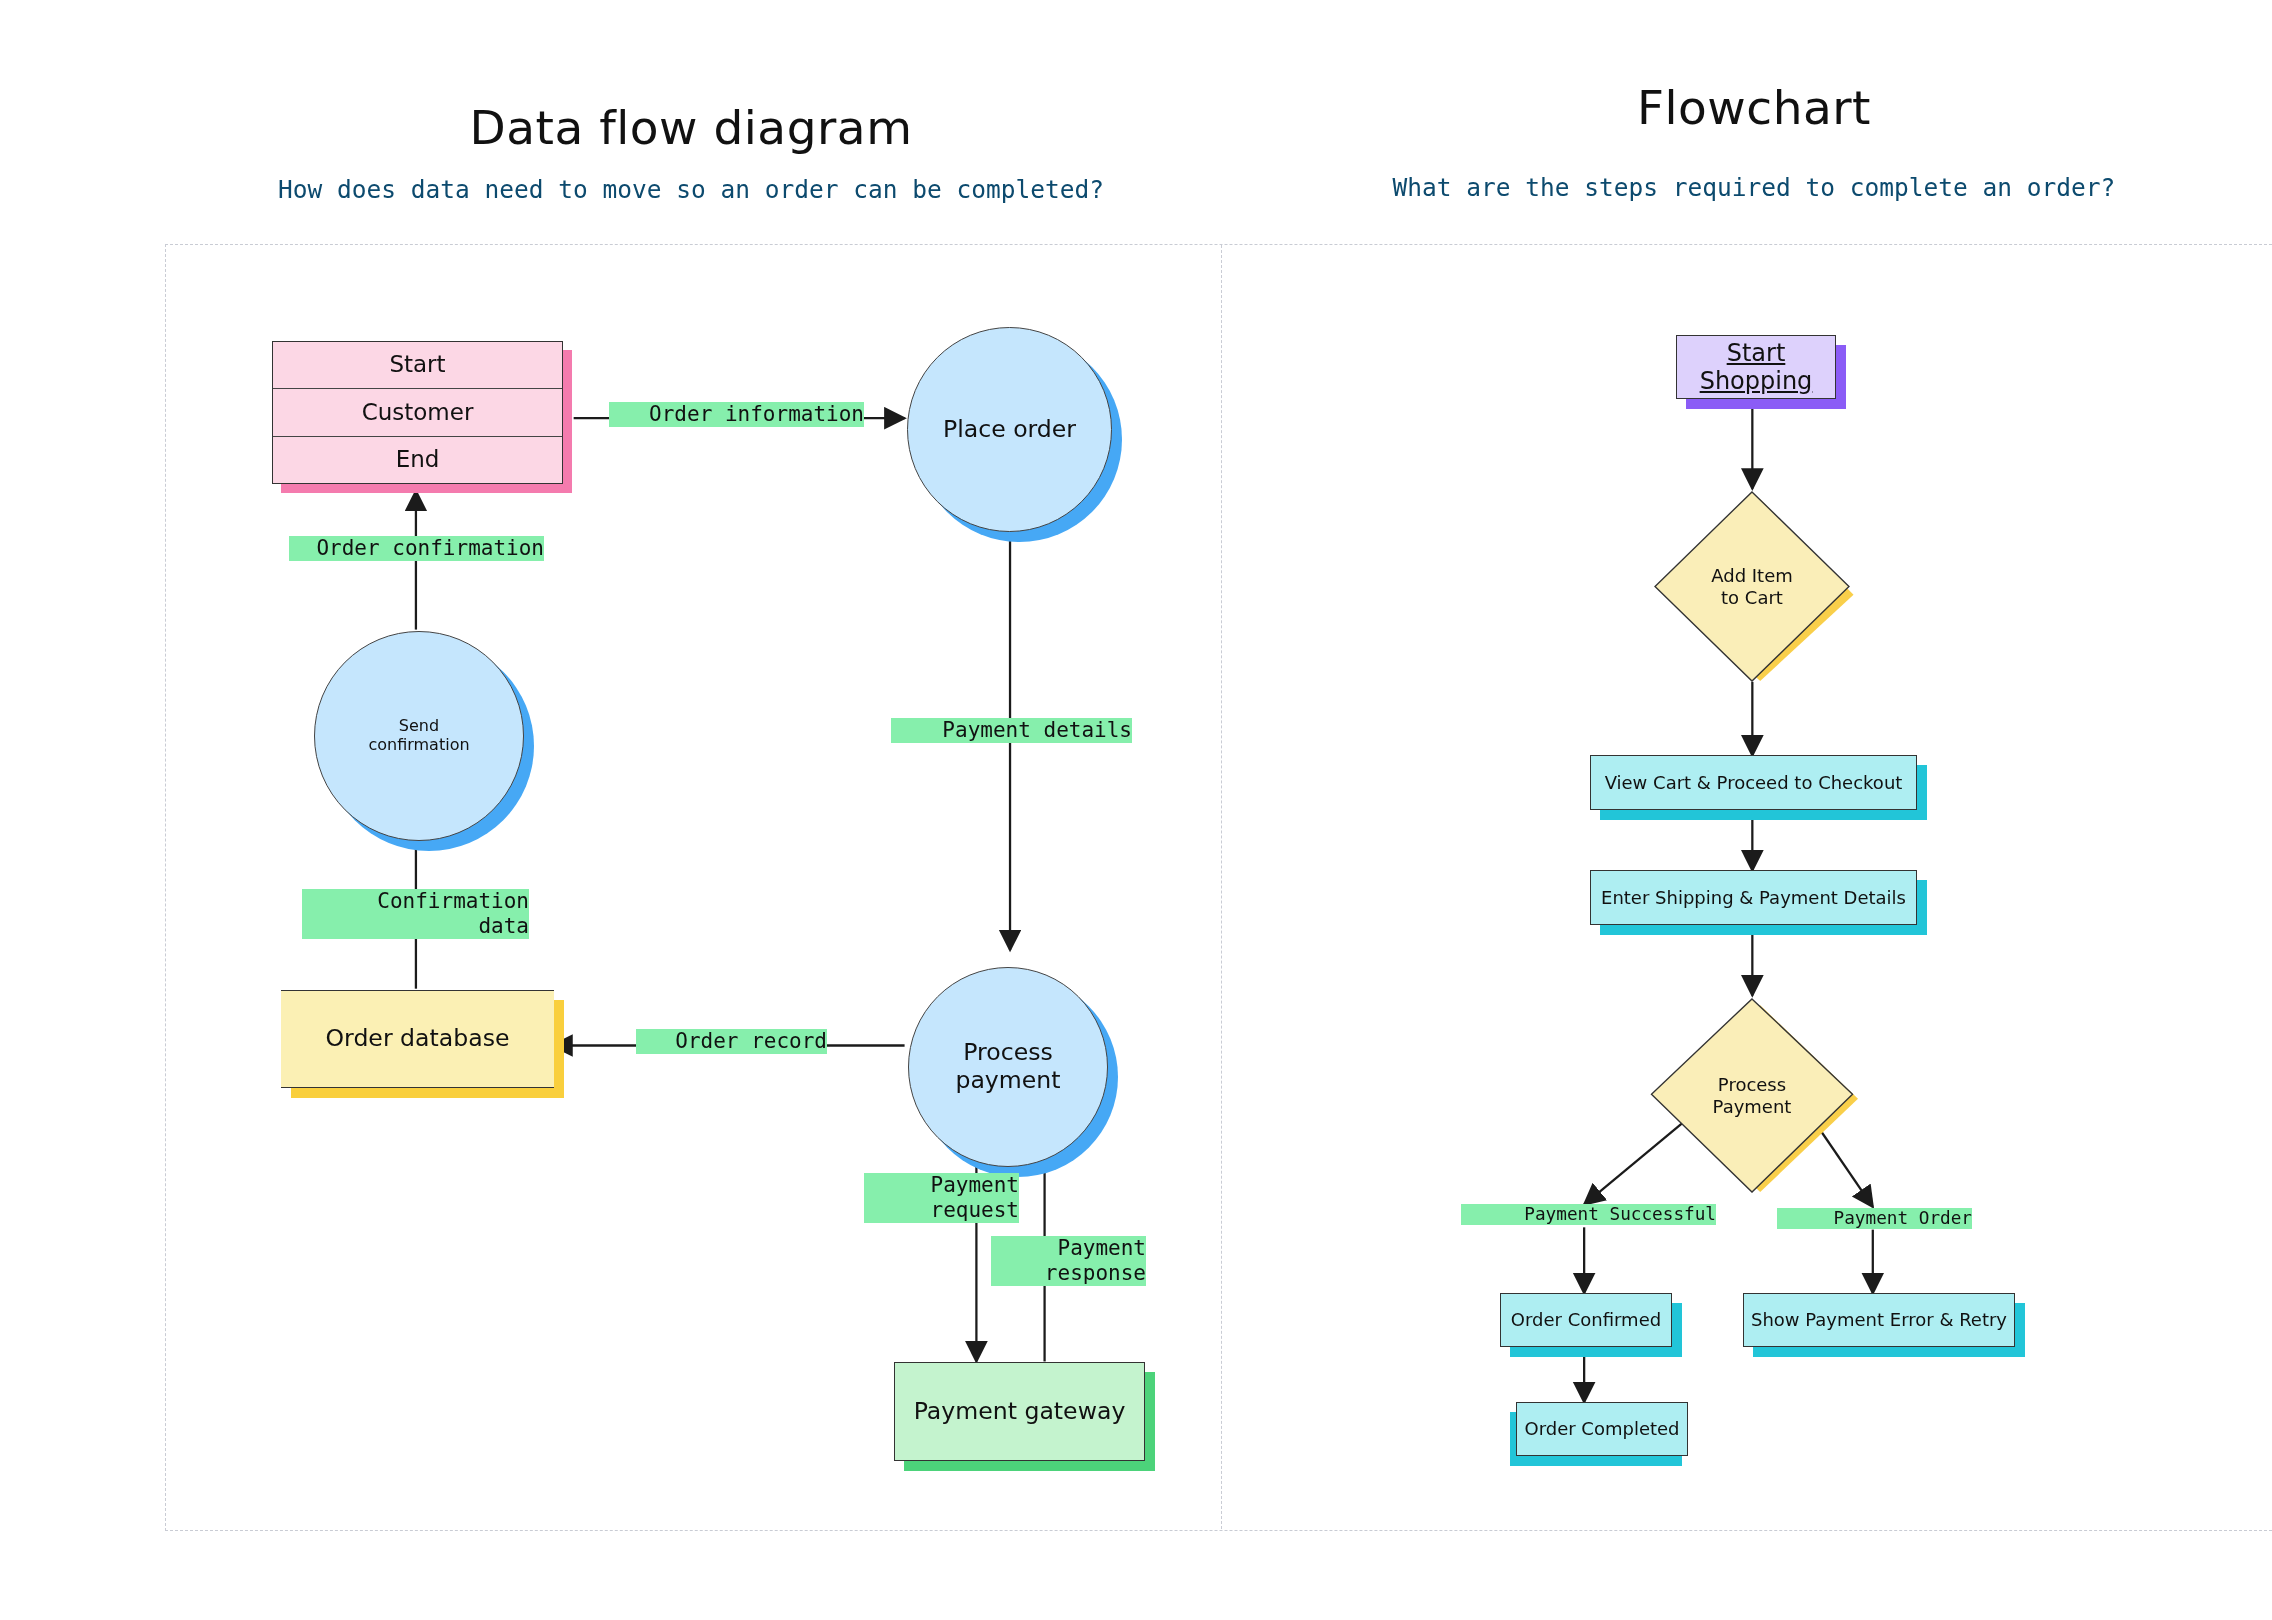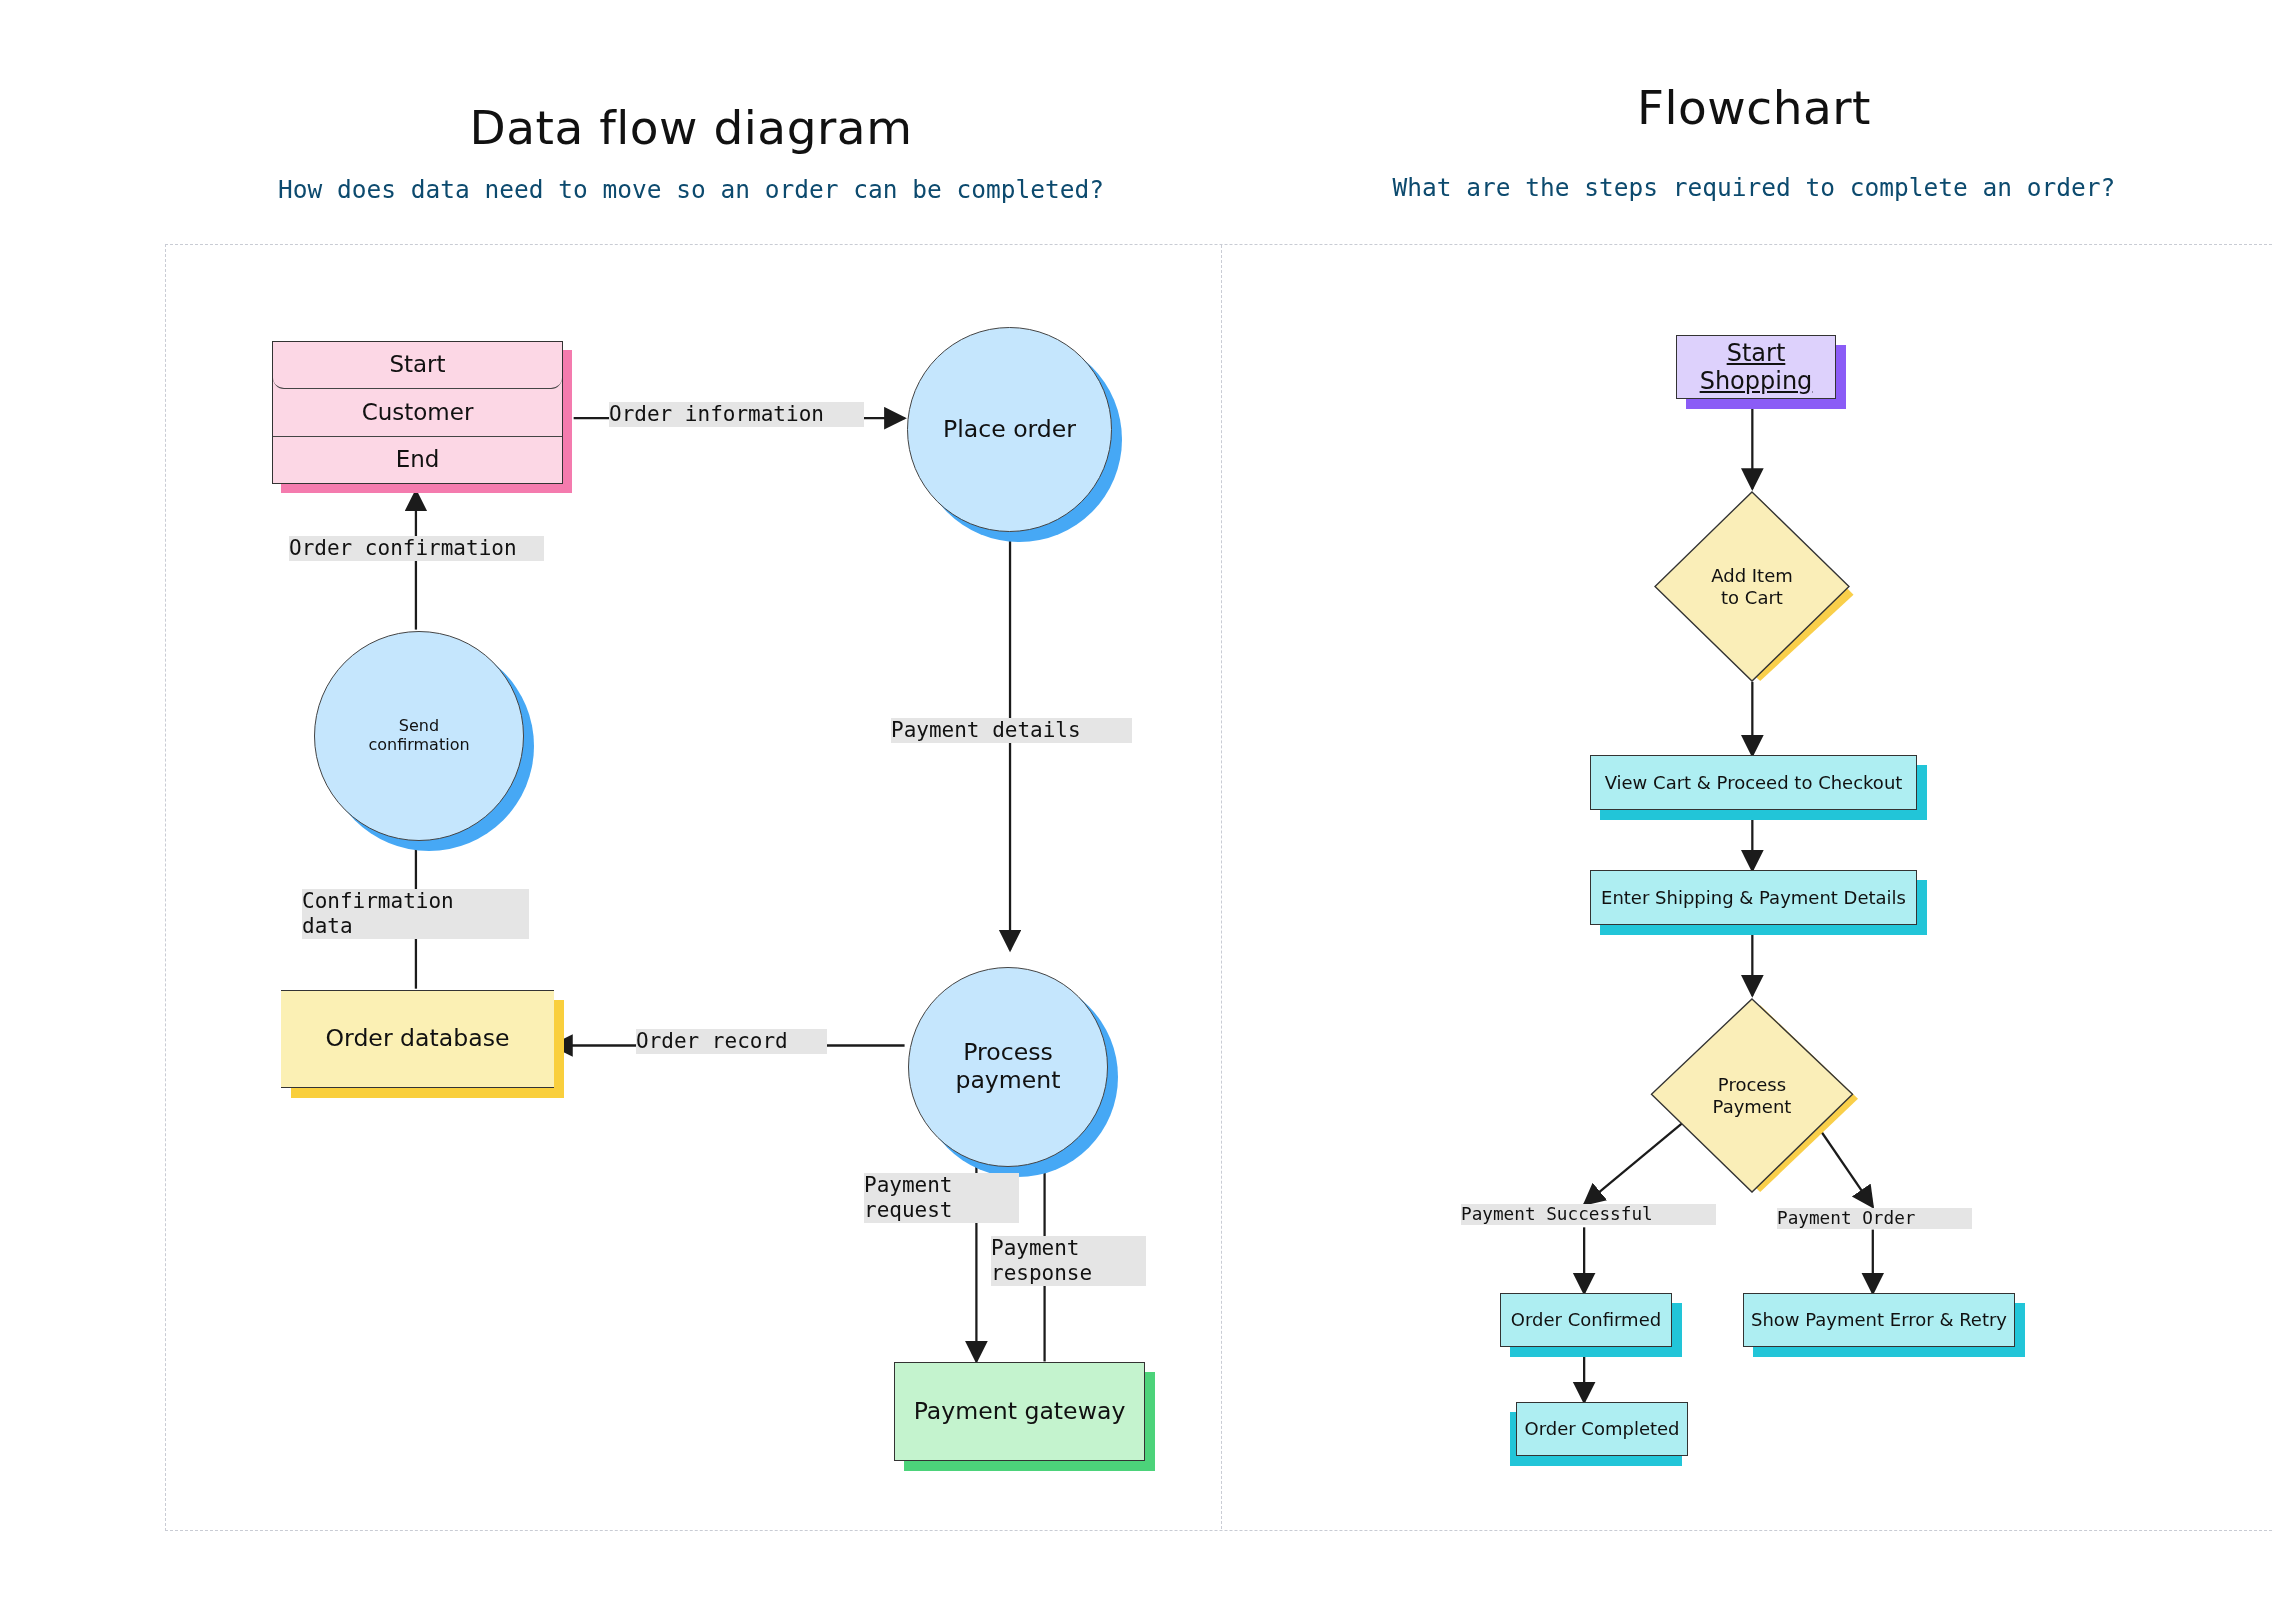--- a/index.html
+++ b/index.html
@@ -9,21 +9,21 @@
        font-family:"DejaVu Sans",sans-serif;letter-spacing:0.5px;}
   .hdr-sub{position:absolute;text-align:center;color:#0c4a6e;
        font-family:"DejaVu Sans Mono","DejaVu Sans",monospace;}
   .dashbox{position:absolute;border:1.4px dashed #c9ccd4;box-sizing:border-box;}
   .vdiv{position:absolute;border-left:1.4px dashed #c9ccd4;}
   svg.layer{position:absolute;left:0;top:0;width:2441px;height:1621px;overflow:visible;}
   .node{position:absolute;box-sizing:border-box;display:flex;align-items:center;
         justify-content:center;text-align:center;color:#111;}
   .shadow{position:absolute;}
   .nlabel{position:relative;z-index:3;line-height:1.18;white-space:pre-line;}
-  .edge-label{position:absolute;text-align:left;color:#111;background:#e5e5e5;
+  .edge-label{position:absolute;text-align:right;color:#111;background:#86efac;
         font-family:"DejaVu Sans Mono","DejaVu Sans",monospace;line-height:1.2;
         white-space:pre-line;z-index:4;}
   
   .dfd-ext{background:#fcd7e5;border:1.4px solid #333;}
   .dfd-ext .seg{width:100%;display:flex;align-items:center;justify-content:center;}
   .dfd-ext .sep{border-bottom:1.1px solid #444;}
   .dfd-proc{background:#c5e6fd;border:1.4px solid #444;border-radius:50%;}
   .dfd-store{background:#fbf0b4;border-top:1.4px solid #333;border-bottom:1.4px solid #333;}
   .dfd-gw{background:#c4f3ce;border:1.4px solid #333;}
   
@@ -78,21 +78,21 @@
     <path d="M3738,2440 L3485,2650" marker-end=""></path>
     <path d="M3485,2700 L3485,2845"></path>
     <path d="M3975,2443 L4120,2655" marker-end=""></path>
     <path d="M4120,2705 L4120,2845"></path>
     <path d="M3485,2980 L3485,3085"></path>
   </g>
 </svg>
 
 <div class="shadow" style="left:281px;top:350px;width:291px;height:143px;background:#f47bae;"></div>
 <div class="node dfd-ext" style="left:272px;top:341px;width:291px;height:143px;flex-direction:column;z-index:2;">
-  <div class="seg sep nlabel hand" style="height:33%;font-size:23px;border-radius:11px;">Start</div>
+  <div class="seg sep nlabel hand" style="height:33%;font-size:23px;">Start</div>
   <div class="seg sep nlabel hand" style="height:34%;font-size:23px;">Customer</div>
   <div class="seg nlabel hand" style="height:33%;font-size:23px;">End</div>
 </div>
 
 <div class="shadow" style="left:917px;top:337px;width:205px;height:205px;background:#46a8f5;border-radius:50%;"></div>
 <div class="node dfd-proc" style="left:907px;top:327px;width:205px;height:205px;z-index:2;">
   <span class="nlabel hand" style="font-size:23.6px;">Place order</span>
 </div>
 
 <div class="shadow" style="left:324px;top:641px;width:210px;height:210px;background:#46a8f5;border-radius:50%;"></div>

